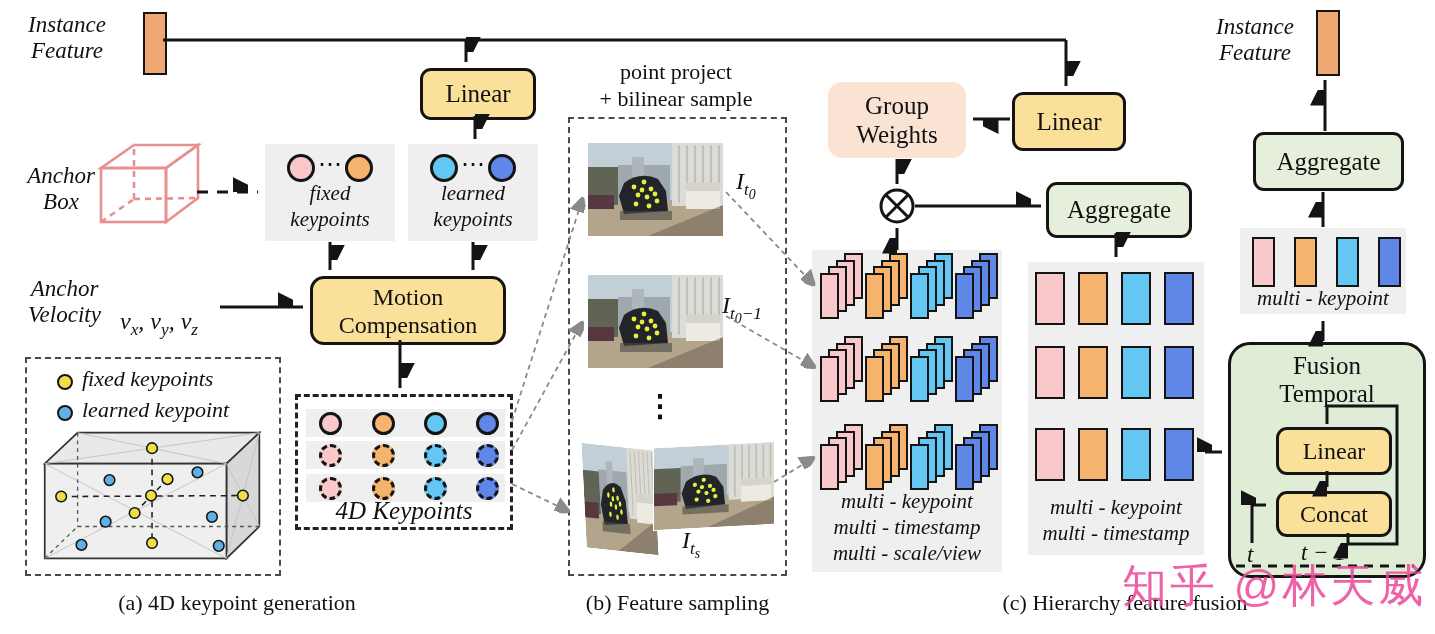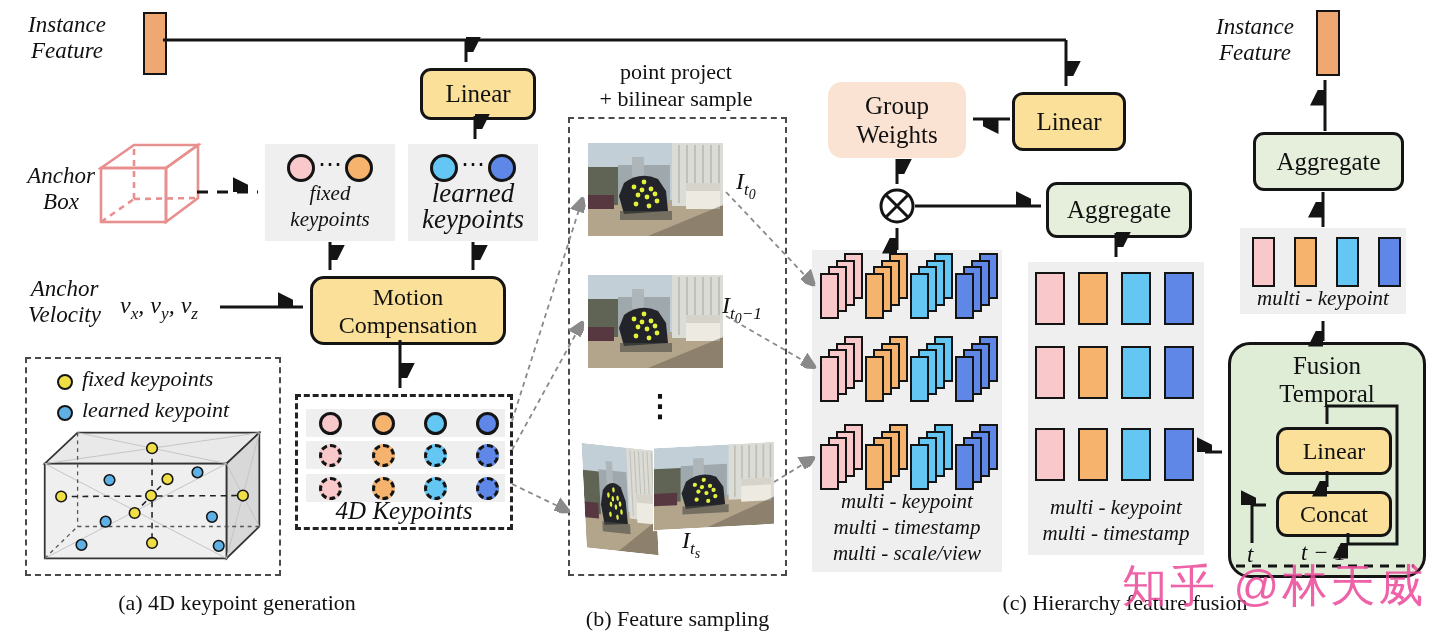--- a/index.html
+++ b/index.html
@@ -120,31 +120,31 @@
       <div>keypoints</div>
     </div>
   </div>
 
   <div class="abs graypanel ctr" style="left:408px;top:144px;width:130px;height:97px;">
     <div style="position:relative;height:36px;">
       <span class="kc c-lblue" style="position:absolute;left:22px;top:10px;"></span>
       <span style="position:absolute;left:0;right:0;top:6px;font-size:24px;">⋯</span>
       <span class="kc c-blue" style="position:absolute;right:22px;top:10px;"></span>
     </div>
-    <div class="lbl" style="font-size:27px;line-height:26px;">
+    <div class="lbl" style="font-size:21px;line-height:26px;">
       <div>learned</div>
       <div>keypoints</div>
     </div>
   </div>
 
   <div class="abs ctr lbl" style="left:12px;top:276px;width:105px;">
     <div>Anchor</div>
     <div>Velocity</div>
   </div>
-  <div class="abs math" style="left:120px;top:292px;">
+  <div class="abs math" style="left:120px;top:308px;">
     <i>v</i><sub>x</sub><span>, </span>
     <i>v</i><sub>y</sub><span>, </span>
     <i>v</i><sub>z</sub>
   </div>
 
   <div class="abs ybox ctr" style="left:310px;top:276px;width:190px;height:63px;border-radius:14px;flex-direction:column;line-height:28px;font-size:24px;">
     <div>Motion</div>
     <div>Compensation</div>
   </div>
 
@@ -237,21 +237,21 @@
   <div class="abs" style="left:583px;top:440px;width:195px;height:118px;z-index:2;">
     <svg class="photo" style="left:0;top:6px;transform:skewY(9deg) rotate(-3deg);border:1.5px solid #fff;" width="72" height="104">
         <use href="#cam"></use>
       </svg>
     <svg class="photo" style="left:70px;top:4px;transform:skewY(-3deg);border:1.5px solid #fff;" width="120" height="82">
         <use href="#cam"></use>
       </svg>
   </div>
   <span class="abs math" style="left:682px;top:527px;z-index:3;"><i>I</i><sub><i>t</i><sub>s</sub><span></span></sub></span>
 
-  <div class="abs ctr cap" style="left:565px;top:590px;width:225px;margin-top:16px;">(b) Feature sampling</div>
+  <div class="abs ctr cap" style="left:565px;top:590px;width:225px;">(b) Feature sampling</div>
 
   <div class="abs peachbox" style="left:828px;top:82px;width:138px;height:76px;">
     <div>Group</div>
     <div>Weights</div>
   </div>
   <div class="abs ybox" style="left:1012px;top:92px;width:108px;height:53px;">
     <span>Linear</span>
   </div>
   <div class="abs gbox" style="left:1046px;top:182px;width:140px;height:50px;">
     <span>Aggregate</span>

